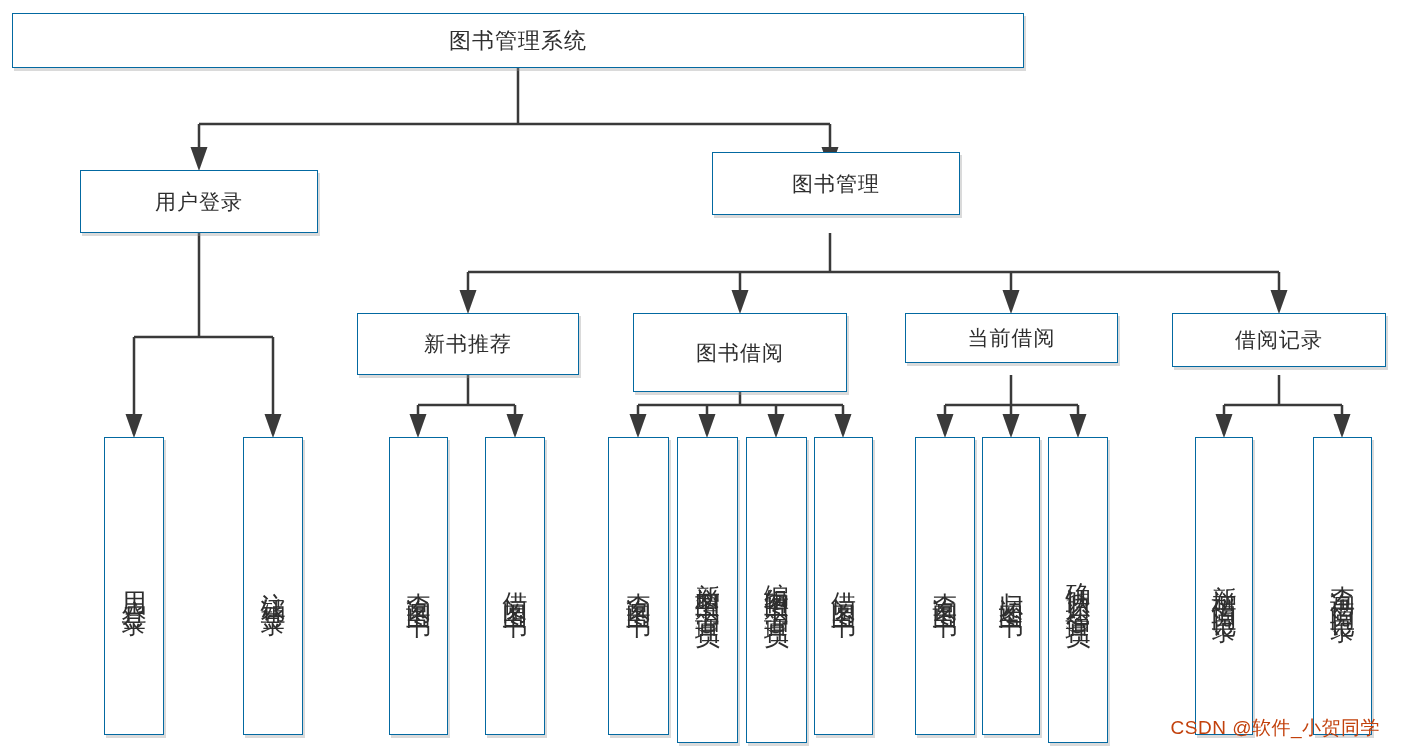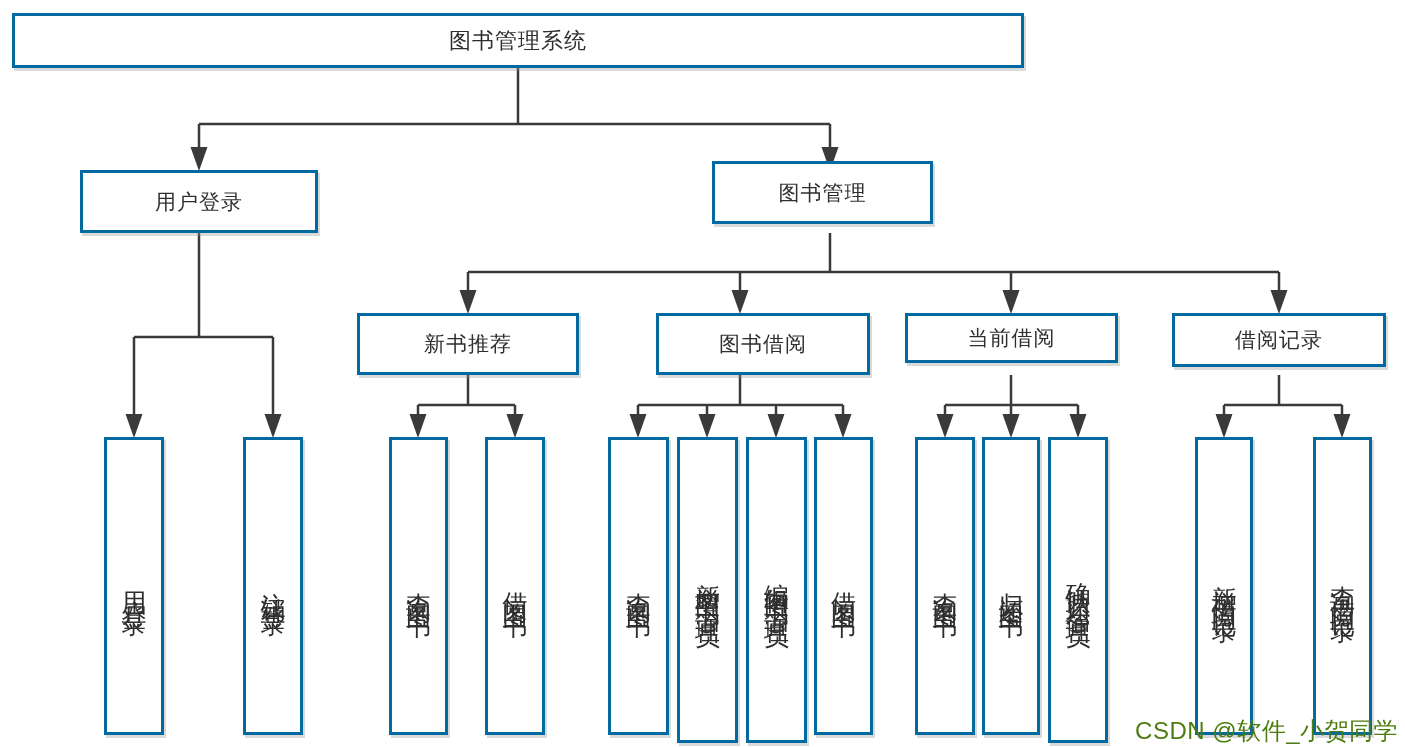--- a/index.html
+++ b/index.html
@@ -17,21 +17,21 @@
   }
   #connectors {
     position: absolute;
     left: 0; top: 0;
     width: 1405px;
     height: 747px;
   }
   .box {
     position: absolute;
     box-sizing: border-box;
-    border: 3px solid #0369a1;
+    border: 1px solid #0369a1;
     background: #ffffff;
     box-shadow: 2px 3px 0 rgba(150,150,150,0.35);
     display: flex;
     align-items: center;
     justify-content: center;
     color: #2e2e2e;
     z-index: 2;
   }
   .hlabel {
     font-size: 21px;
@@ -47,24 +47,24 @@
     writing-mode: vertical-rl;
     text-orientation: mixed;
     font-size: 25px;
     letter-spacing: 7px;
     line-height: 1;
     white-space: nowrap;
   }
   .vtight { letter-spacing: 6px; }
   #watermark {
     position: absolute;
-    right: 7px;
+    right: 25px;
     top: 715px;
-    font-size: 24px;
-    color: #4d7c0f;
+    font-size: 19px;
+    color: #c2410c;
     letter-spacing: 0.5px;
     z-index: 6;
     white-space: nowrap;
   }
 </style>
 </head>
 <body>
 
 <div id="canvas">
 
@@ -101,28 +101,28 @@
     </g>
   </svg>
 
   <div class="box" style="left:12px; top:13px; width:1012px; height:55px;">
     <span class="title-label">图书管理系统</span>
   </div>
 
   <div class="box" style="left:80px; top:170px; width:238px; height:63px;">
     <span class="hlabel">用户登录</span>
   </div>
-  <div class="box" style="left:712px; top:161px; width:221px; height:63px;">
+  <div class="box" style="left:712px; top:152px; width:248px; height:63px;">
     <span class="hlabel">图书管理</span>
   </div>
 
   <div class="box" style="left:357px; top:313px; width:222px; height:62px;">
     <span class="hlabel">新书推荐</span>
   </div>
-  <div class="box" style="left:633px; top:313px; width:214px; height:62px;margin-left:23px;">
+  <div class="box" style="left:633px; top:313px; width:214px; height:79px;">
     <span class="hlabel">图书借阅</span>
   </div>
   <div class="box" style="left:905px; top:313px; width:213px; height:50px;">
     <span class="hlabel">当前借阅</span>
   </div>
   <div class="box" style="left:1172px; top:313px; width:214px; height:54px;">
     <span class="hlabel">借阅记录</span>
   </div>
 
   <div class="box" style="left:104px; top:437px; width:60px; height:298px;">

